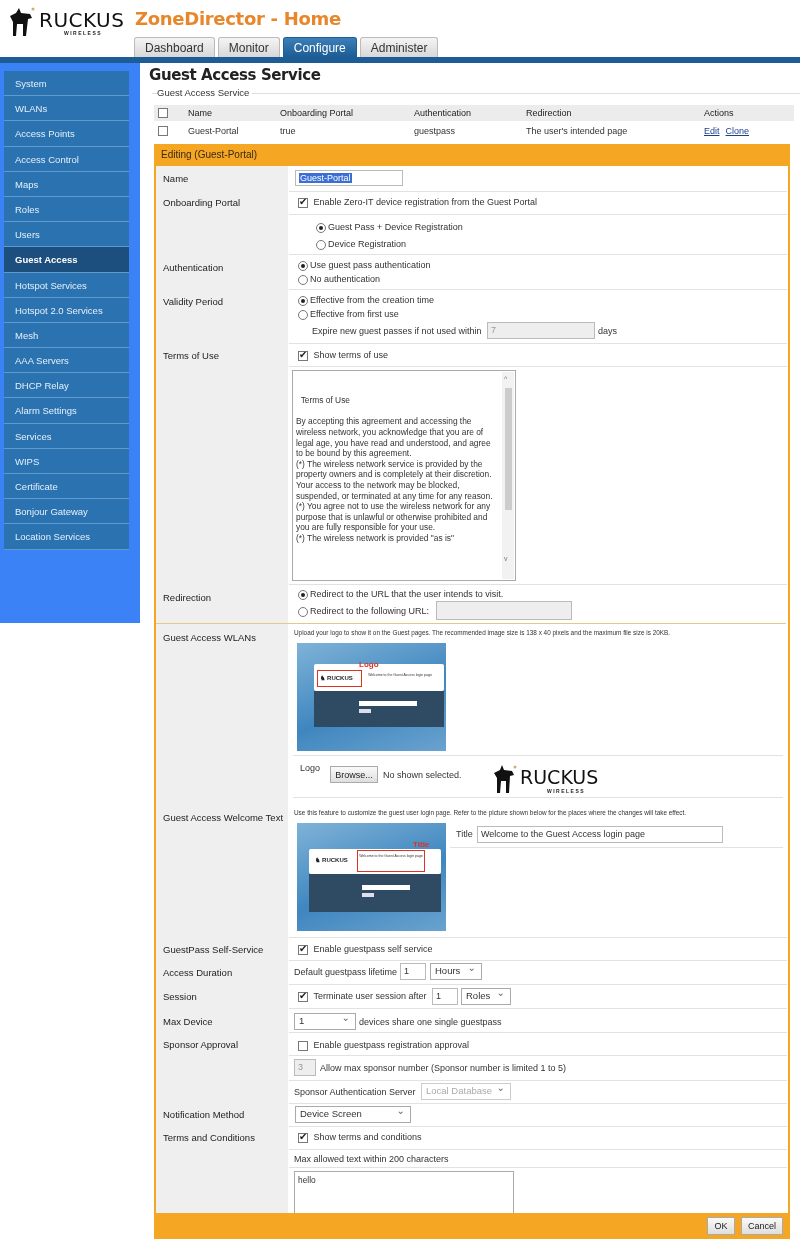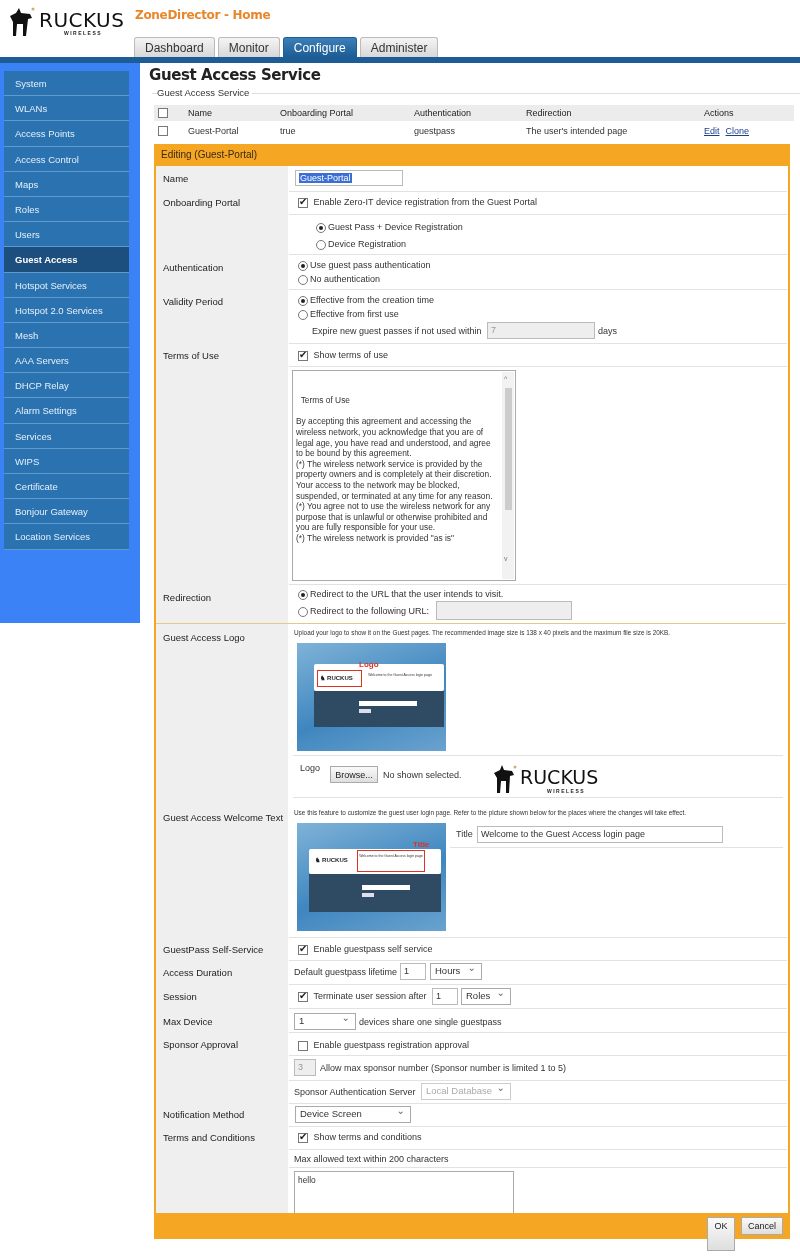--- a/index.html
+++ b/index.html
@@ -1,21 +1,21 @@
 <!DOCTYPE html>
 <html><head>
 <meta charset="utf-8">
 <style>
   * { box-sizing: border-box; margin: 0; padding: 0; }
   html, body { width: 800px; height: 1259px; background: #ffffff; overflow: hidden; }
   body { font-family: "Liberation Sans", sans-serif; font-size: 9px; color: #333; position: relative; }
 
   
   .logo { position: absolute; left: 6px; top: 4px; width: 120px; height: 36px; }
-  .app-title { position: absolute; left: 135px; top: 8px; font-size: 12px; font-weight: bold; color: #e8862a; font-family: "DejaVu Sans", sans-serif; letter-spacing: -0.3px; }
+  .app-title { position: absolute; left: 135px; top: 8px; font-size: 18px; font-weight: bold; color: #e8862a; font-family: "DejaVu Sans", sans-serif; letter-spacing: -0.3px; }
   .tabs { position: absolute; left: 134px; top: 37px; display: flex; gap: 3px; }
   .tab { height: 20px; padding: 0 10px; line-height: 20px; font-size: 12px; background: linear-gradient(#f4f4f4, #d8d8d8); border: 1px solid #bbb; border-bottom: none; border-radius: 3px 3px 0 0; color: #333; cursor: pointer; }
   .tab.active { background: linear-gradient(#3d7fb8, #1d5c95); color: #fff; border-color: #1d5c95; }
   .topbar { position: absolute; left: 0; top: 57px; width: 800px; height: 6px; background: #1d5c95; }
 
   
   .sidebar { position: absolute; left: 0; top: 63px; width: 140px; height: 560px; background: #3b82f6; }
   .side-list { position: absolute; left: 4px; top: 8px; width: 125px; }
   .side-item { height: 25.2px; line-height: 25px; padding-left: 11px; font-size: 9.5px; color: #e6f0fa; background: #2a72b0; border-bottom: 1px solid #5d9acd; cursor: pointer; white-space: nowrap; }
   .side-item.active { background: #1c4f7e; color: #fff; font-weight: bold; }
@@ -204,21 +204,21 @@
 <div class="row-label" style="top:592px;">Redirection</div>
 <div class="txt" style="left:298px;top:589px;">
   <span class="radio on"></span><span>Redirect to the URL that the user intends to visit.</span>
 </div>
 <div class="txt" style="left:298px;top:606px;">
   <span class="radio"></span><span>Redirect to the following URL:</span>
 </div>
 <div class="input disabled" style="left:436px;top:601px;width:136px;height:19px;"></div>
 <div style="position:absolute;left:156px;top:623px;width:630px;border-top:1px solid #e6c98a;"></div>
 
-<div class="row-label" style="top:632px;">Guest Access Logo</div>
+<div class="row-label" style="top:632px;">Guest Access WLANs</div>
 <div class="txt" style="left:294px;top:629px;font-size:6.4px;">Upload your logo to show it on the Guest pages. The recommended image size is 138 x 40 pixels and the maximum file size is 20KB.</div>
 <div class="preview" style="left:297px;top:643px;width:149px;height:108px;">
   <div class="card-top" style="left:17px;top:21px;width:130px;height:27px;"></div>
   <div class="redbox" style="left:20px;top:27px;width:45px;height:17px;"></div>
   <div style="position:absolute;left:23px;top:31px;font-size:6px;font-weight:bold;color:#222;">♞ RUCKUS</div>
   <div class="redlabel" style="left:62px;top:17px;">Logo</div>
   <div class="mini-text" style="left:68px;top:30px;width:70px;">Welcome to the Guest Access login page</div>
   <div class="card-bottom" style="left:17px;top:48px;width:130px;height:36px;"></div>
   <div class="mini-input" style="left:62px;top:58px;width:58px;"></div>
   <div class="mini-btn" style="left:62px;top:66px;"></div>
@@ -302,14 +302,14 @@
 <div class="txt" style="left:298px;top:1132px;">
   <span class="chk on"></span>
   <span style="margin-left:3px;">Show terms and conditions</span>
 </div>
 <div class="row-line" style="top:1149px;"></div>
 <div class="txt" style="left:294px;top:1154px;">Max allowed text within 200 characters</div>
 <div class="row-line" style="top:1167px;"></div>
 <div class="textarea" style="left:294px;top:1171px;width:220px;height:48px;padding:3px;">hello</div>
 
 <div class="footer-bar"></div>
-<div class="btn" style="left:707px;top:1217px;width:28px;height:34px;line-height:17px;">OK</div>
+<div class="btn" style="left:707px;top:1217px;width:28px;height:18px;line-height:17px;">OK</div>
 <div class="btn" style="left:741px;top:1217px;width:42px;height:18px;line-height:17px;">Cancel</div>
 
 </body></html>

